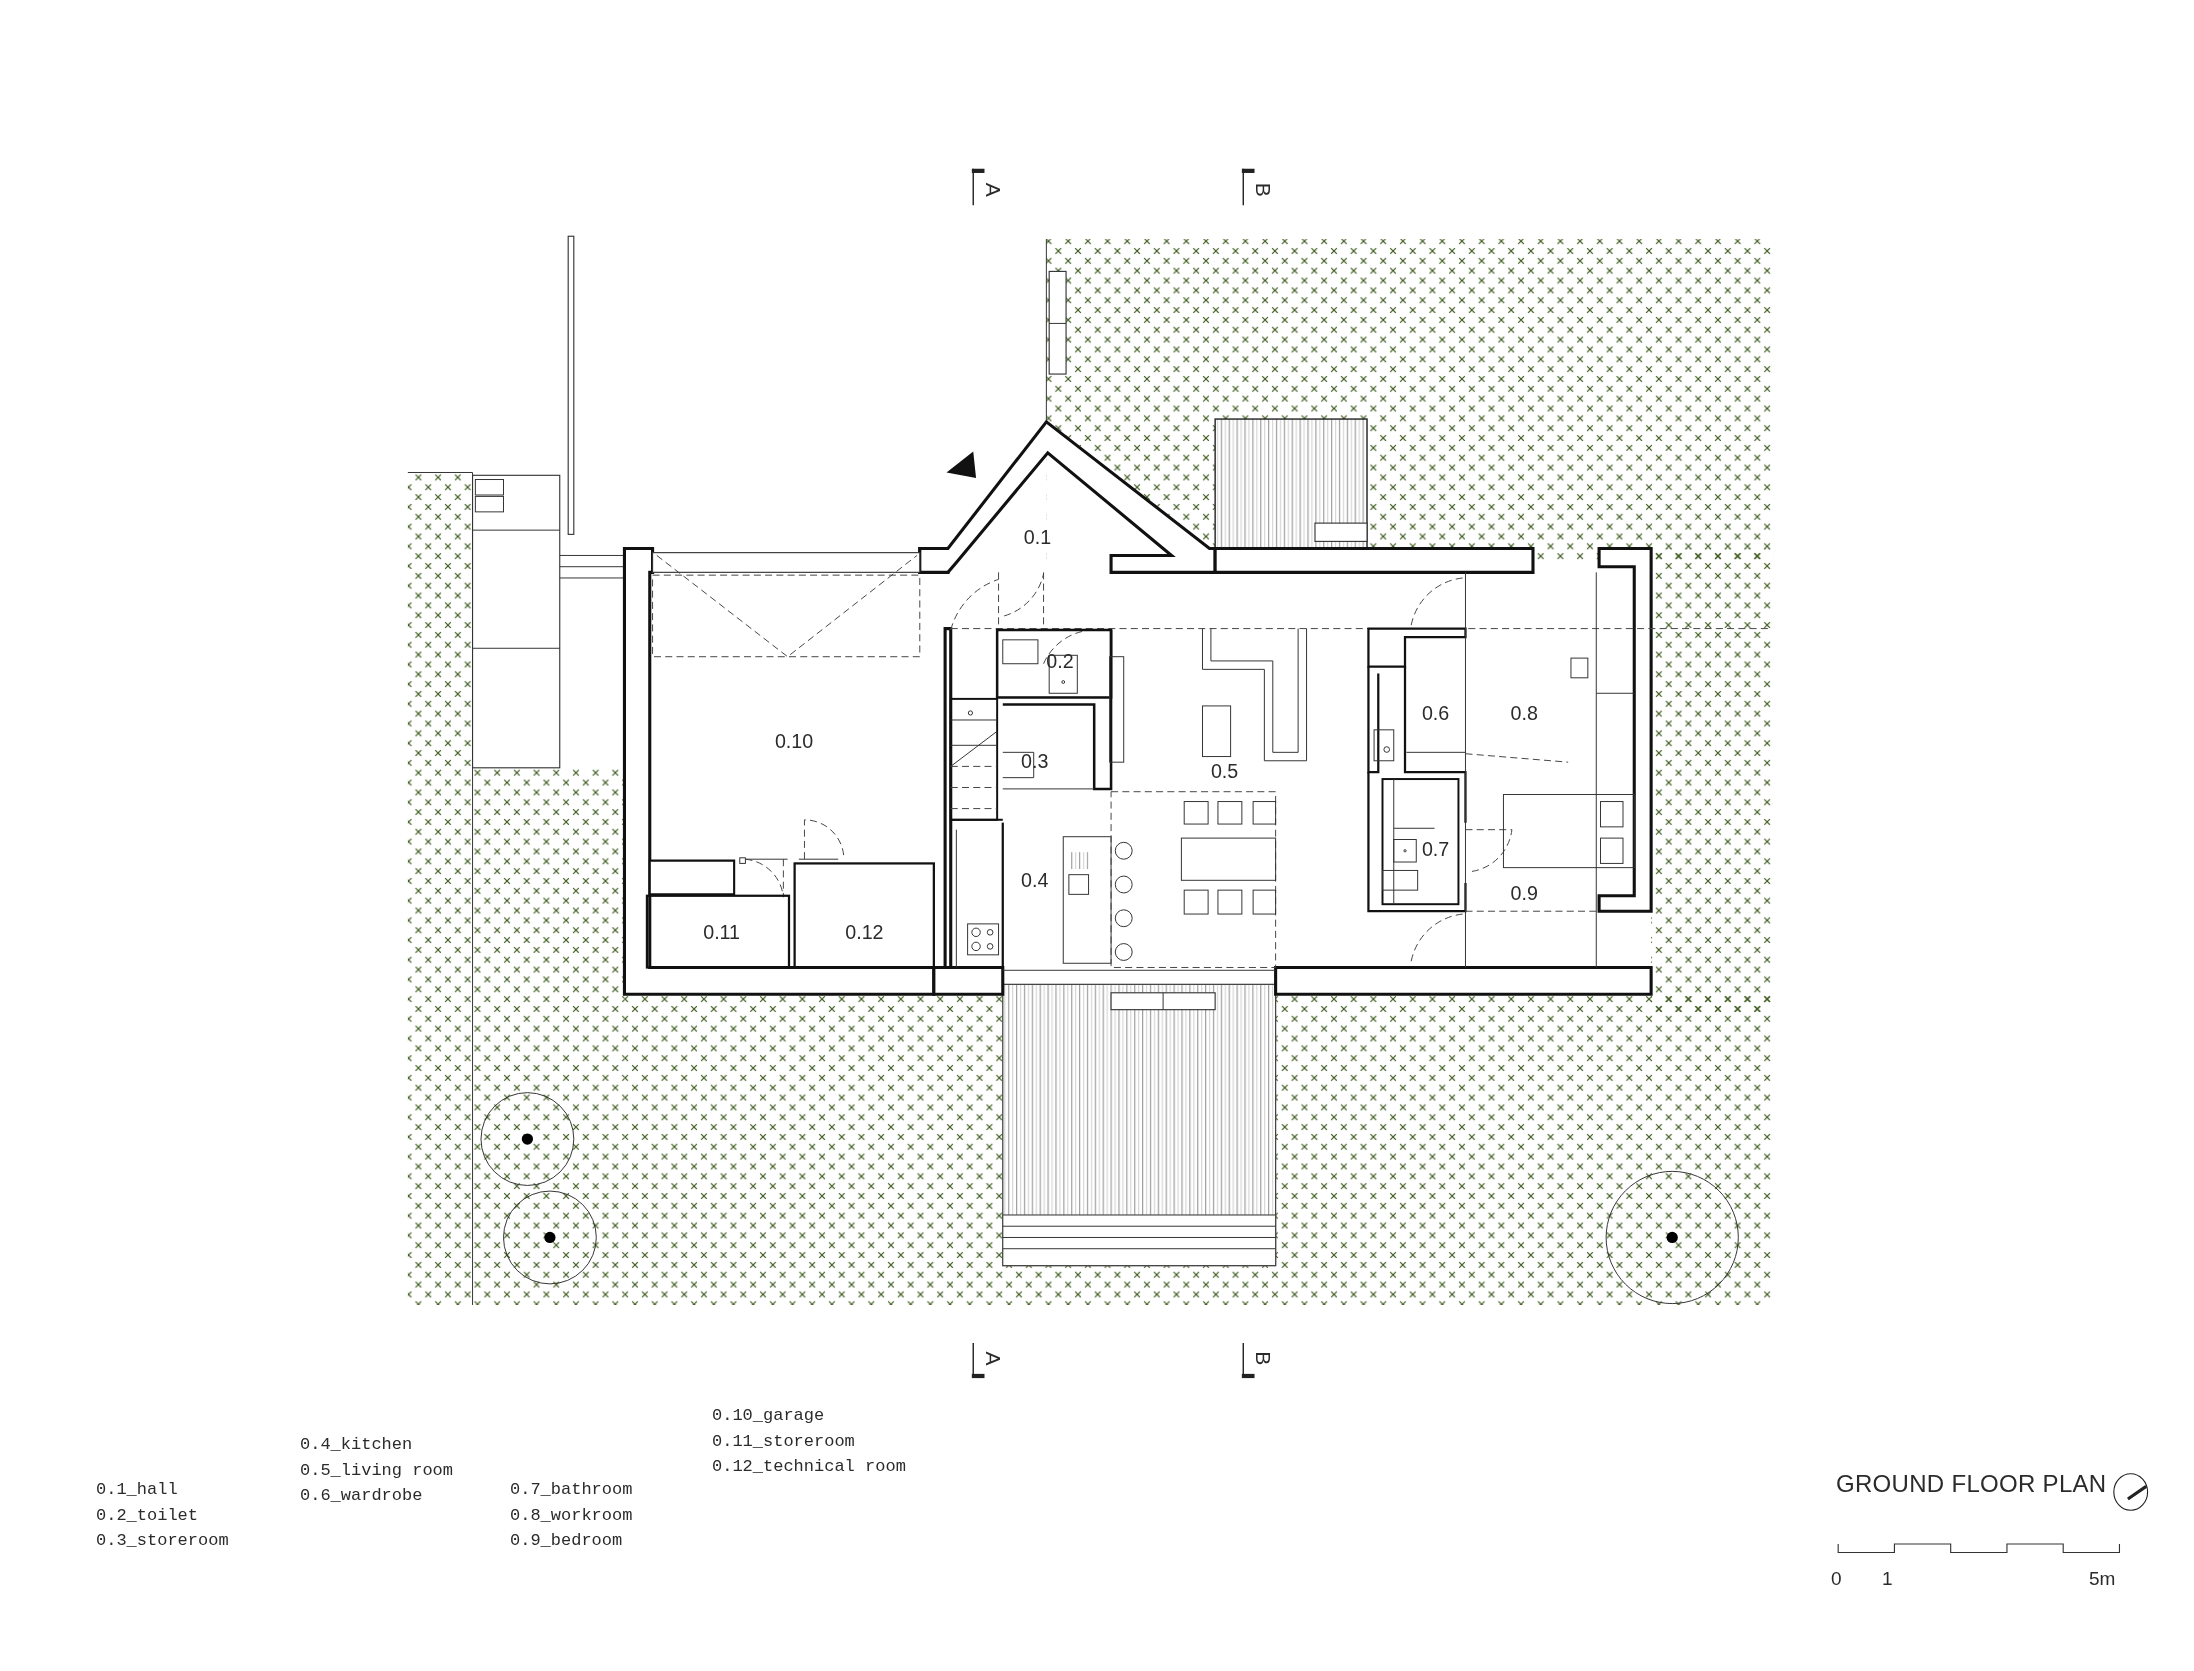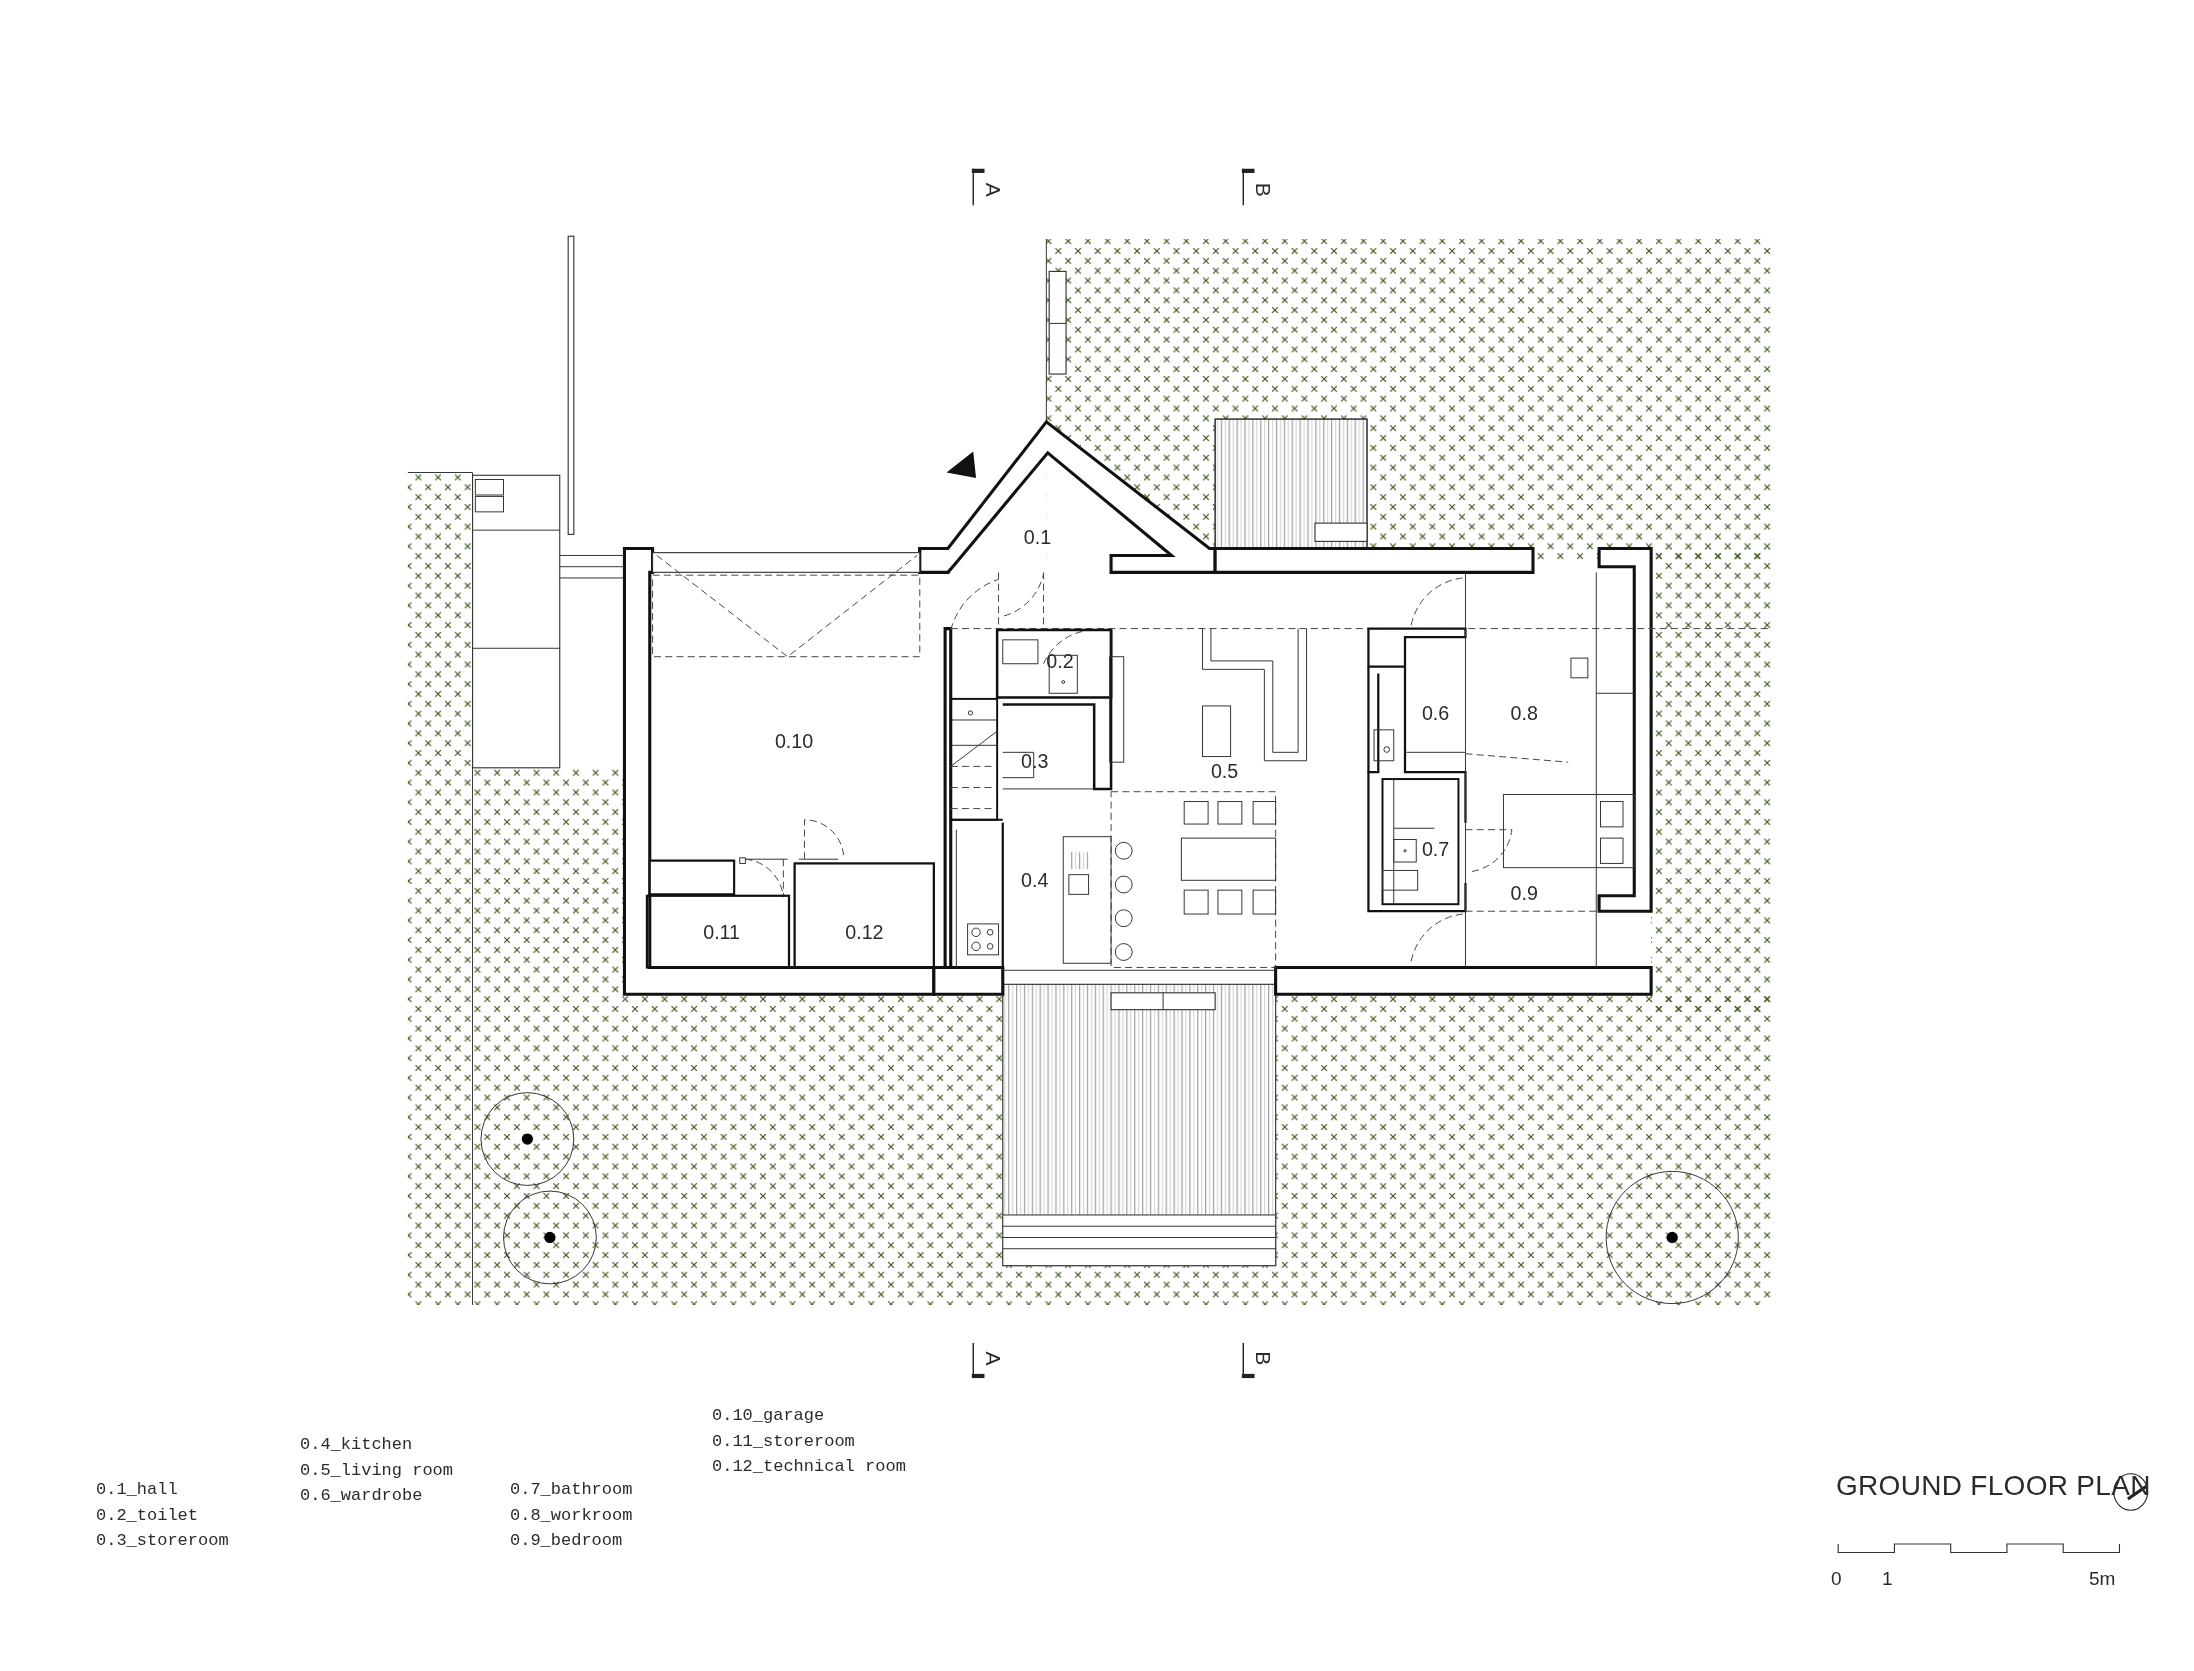--- a/index.html
+++ b/index.html
@@ -6,21 +6,21 @@
   body { width:2194px; height:1672px; position:relative; overflow:hidden; font-family:"Liberation Sans", sans-serif; color:#2b2b2b; }
   #plan { position:absolute; left:0; top:0; width:2194px; height:1672px; }
   .wall { fill:none; stroke:#111; stroke-width:2.2; stroke-linejoin:miter; }
   .wallfill { fill:#ffffff; stroke:#111; stroke-width:2.2; }
   .thin { fill:none; stroke:#333; stroke-width:0.7; }
   .thinw { fill:#fff; stroke:#333; stroke-width:0.8; }
   .dash { fill:none; stroke:#444; stroke-width:0.7; stroke-dasharray:5 3; }
   .room-label { font-family:"Liberation Sans", sans-serif; font-size:14px; fill:#2b2b2b; }
   .legend { position:absolute; font-family:Liberation Mono, monospace; font-size:17px; color:#2b2b2b; line-height:25.6px; }
   .legend div { white-space:nowrap; }
-  .title { position:absolute; left:1836px; top:1470px; font-size:28px; letter-spacing:0.3px; color:#2b2b2b; font-family:"Liberation Sans", sans-serif; }
+  .title { position:absolute; left:1836px; top:1470px; font-size:24px; letter-spacing:0.3px; color:#2b2b2b; font-family:"Liberation Sans", sans-serif; }
   .scale-lbl { position:absolute; font-size:19px; color:#2b2b2b; font-family:"Liberation Sans", sans-serif; }
   .sec-letter { font-family:"Liberation Sans", sans-serif; font-size:15px; fill:#2b2b2b; }
 </style>
 </head>
 <body>
 
 <svg id="plan" viewBox="0 0 1560 1189" preserveAspectRatio="none" xmlns="http://www.w3.org/2000/svg">
   <defs>
     <pattern id="lawn" x="0" y="0" width="14" height="14" patternUnits="userSpaceOnUse">
       <g stroke="#3d5a1e" stroke-width="0.9">

